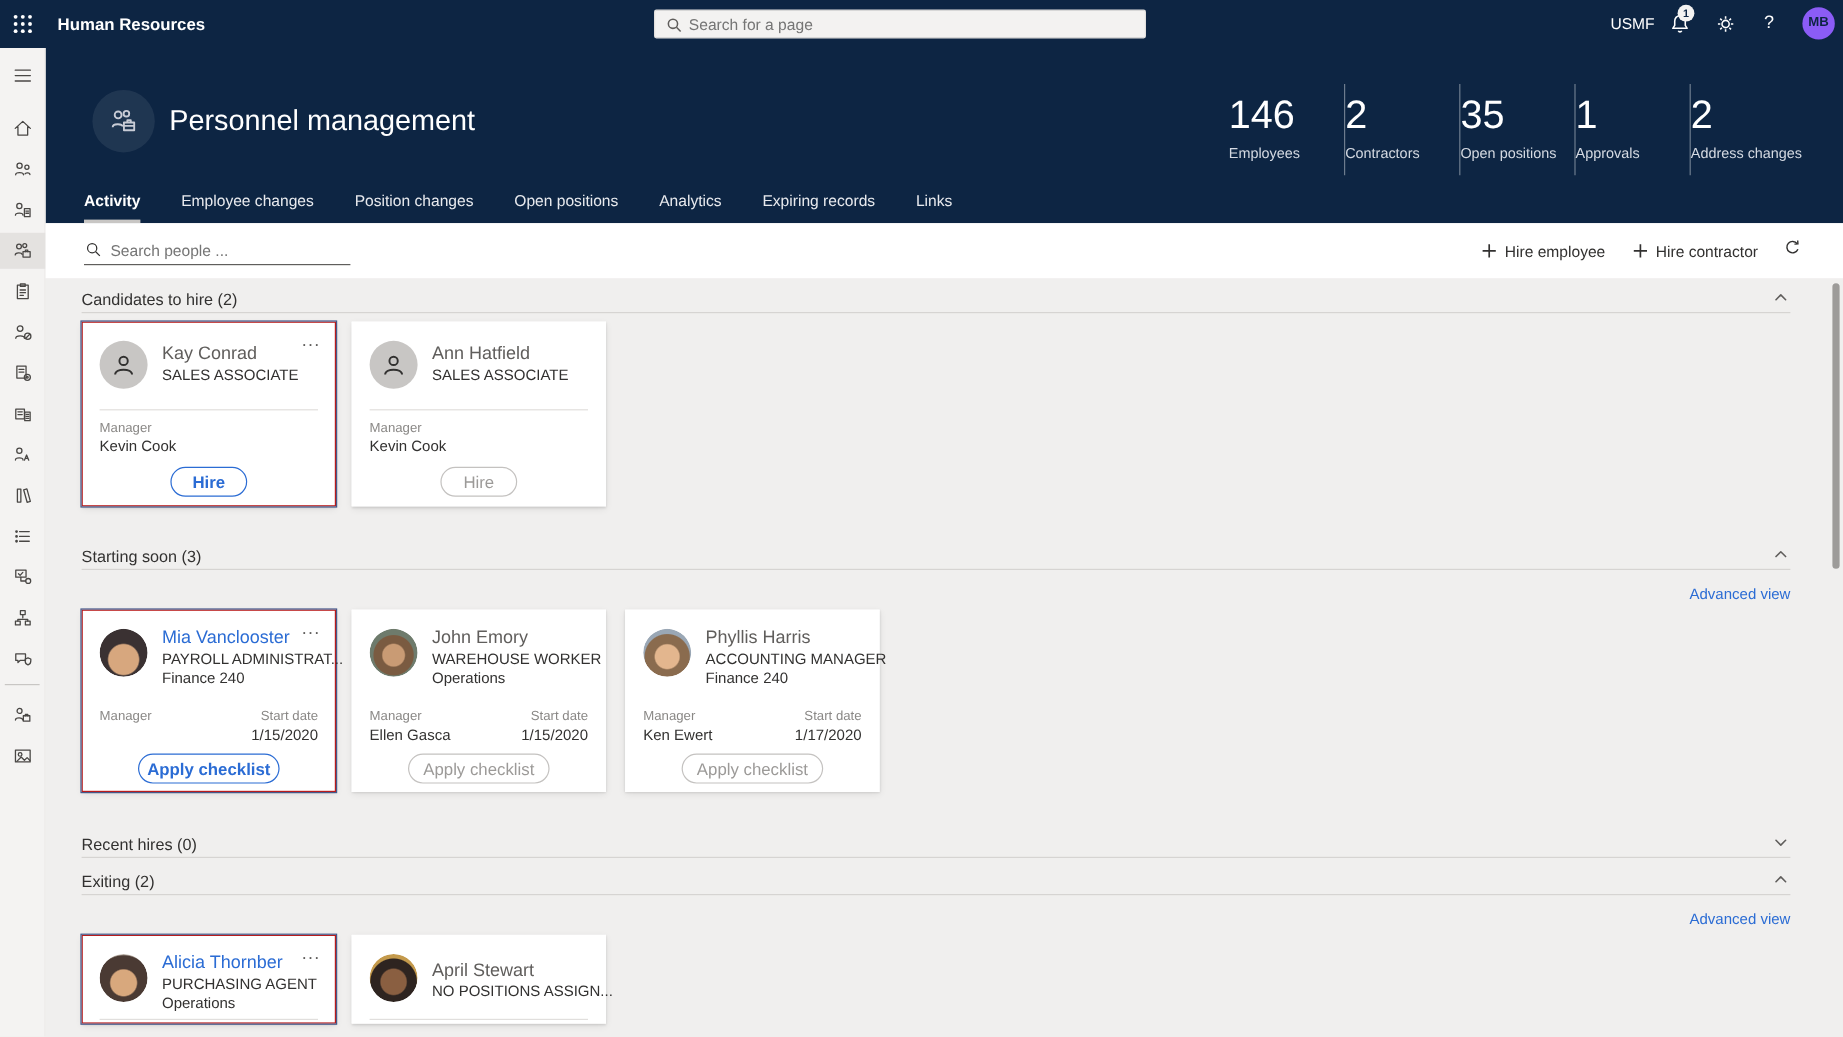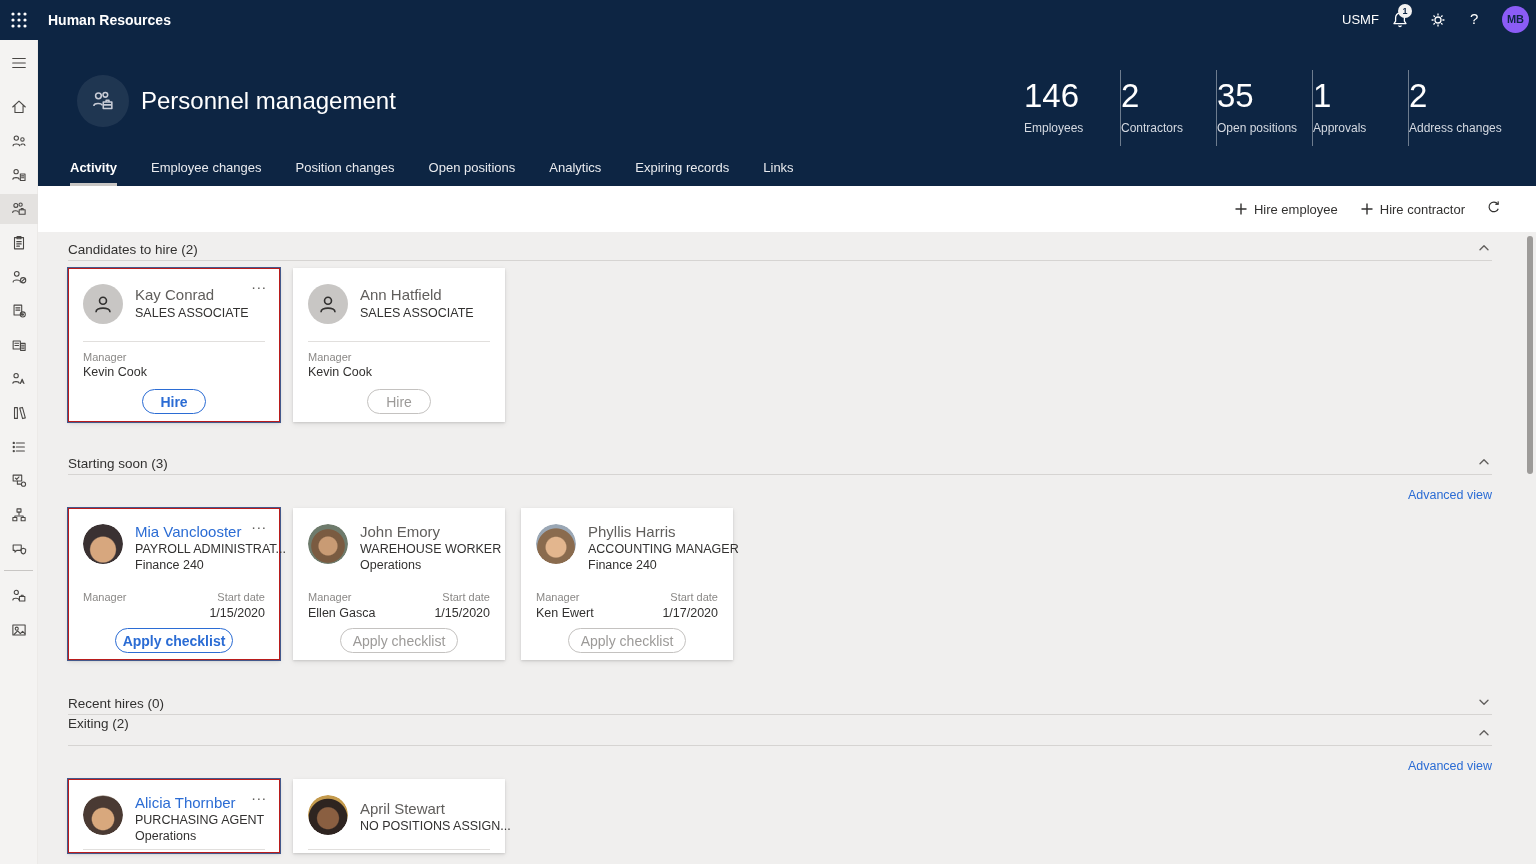--- a/index.html
+++ b/index.html
@@ -107,20 +107,27 @@
           <circle cx="17" cy="5" r="1.6"></circle>
         <circle cx="5" cy="11" r="1.6"></circle>
           <circle cx="11" cy="11" r="1.6"></circle>
           <circle cx="17" cy="11" r="1.6"></circle>
         <circle cx="5" cy="17" r="1.6"></circle>
           <circle cx="11" cy="17" r="1.6"></circle>
           <circle cx="17" cy="17" r="1.6"></circle>
       </svg>
     </div>
     <div class="app-title">Human Resources</div>
+    <div class="top-search">
+      <svg width="16" height="16" viewBox="0 0 20 20" style="stroke:#605E5C;fill:none;stroke-width:1.6">
+        <circle cx="8.5" cy="8.5" r="4.8"></circle>
+          <path d="M12.2 12.2l4.3 4.3"></path>
+      </svg>
+      <input type="text" placeholder="Search for a page" style="">
+    </div>
     <div class="company">USMF</div>
     <div class="tb-icon bell">
       <svg width="20" height="20" viewBox="0 0 20 20" style="stroke:#fff;fill:none;stroke-width:1.3;stroke-linejoin:round">
         <path d="M10 3.2c-2.8 0-4.4 1.9-4.4 4.6v3.4L4 13.6h12l-1.6-2.4V7.8c0-2.7-1.6-4.6-4.4-4.6z"></path>
         <path d="M8.6 15.6a1.5 1.5 0 0 0 2.8 0"></path>
       </svg>
     </div>
     <div class="badge">1</div>
     <div class="tb-icon gear">
       <svg width="20" height="20" viewBox="0 0 20 20" style="stroke:#fff;fill:none;stroke-width:1.3">
@@ -298,20 +305,27 @@
   <div class="nav-item">
     <svg width="18" height="18" viewBox="0 0 20 20">
         <rect x="3.2" y="4.5" width="13.6" height="11"></rect>
         <circle cx="7.5" cy="8.5" r="1.7"></circle>
         <path d="M4.5 15l4-4 3 3 2.5-2.5 2.6 2.6"></path>
       </svg>
   </div>
 </nav>
 
 <div class="toolbar">
+  <div class="people-search">
+    <svg width="16" height="16" viewBox="0 0 20 20">
+      <circle cx="8.5" cy="8.5" r="4.8"></circle>
+        <path d="M12.2 12.2l4.3 4.3"></path>
+    </svg>
+    <input type="text" placeholder="Search people ..." style="">
+  </div>
   <div class="tb-actions">
     <div class="tb-action">
       <svg width="14" height="14" viewBox="0 0 14 14">
           <path d="M7 1.5v11M1.5 7h11"></path>
         </svg>
       <span>Hire employee</span>
     </div>
     <div class="tb-action">
       <svg width="14" height="14" viewBox="0 0 14 14">
           <path d="M7 1.5v11M1.5 7h11"></path>
@@ -421,21 +435,21 @@
   </div>
 
   <div class="section-title" style="top:464px">Recent hires (0)</div>
   <div class="chevron" style="top:462px">
     <svg width="16" height="16" viewBox="0 0 18 18">
         <path d="M4.5 7l4.5 4.5L13.5 7"></path>
       </svg>
   </div>
   <div class="section-div" style="top:482px"></div>
 
-  <div class="section-title" style="top:484px">Exiting (2)</div>
+  <div class="section-title" style="top:495px">Exiting (2)</div>
   <div class="chevron" style="top:493px">
     <svg width="16" height="16" viewBox="0 0 18 18">
         <path d="M4.5 11l4.5-4.5L13.5 11"></path>
       </svg>
   </div>
   <div class="section-div" style="top:513px"></div>
   <div class="adv-link" style="top:527px; right:44px">Advanced view</div>
 
   <div class="card selected" style="left:30px; top:547px; height:74px">
     <div class="avatar">

